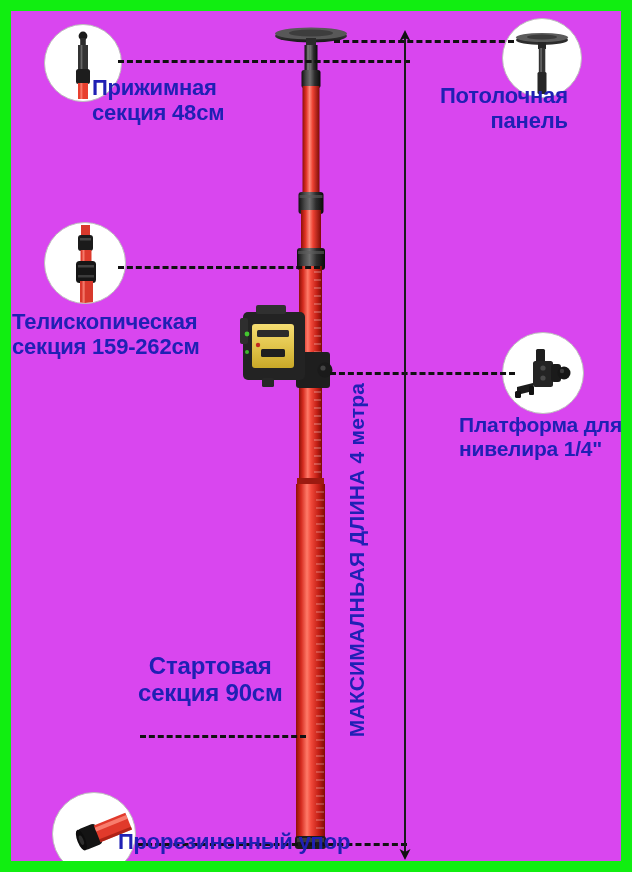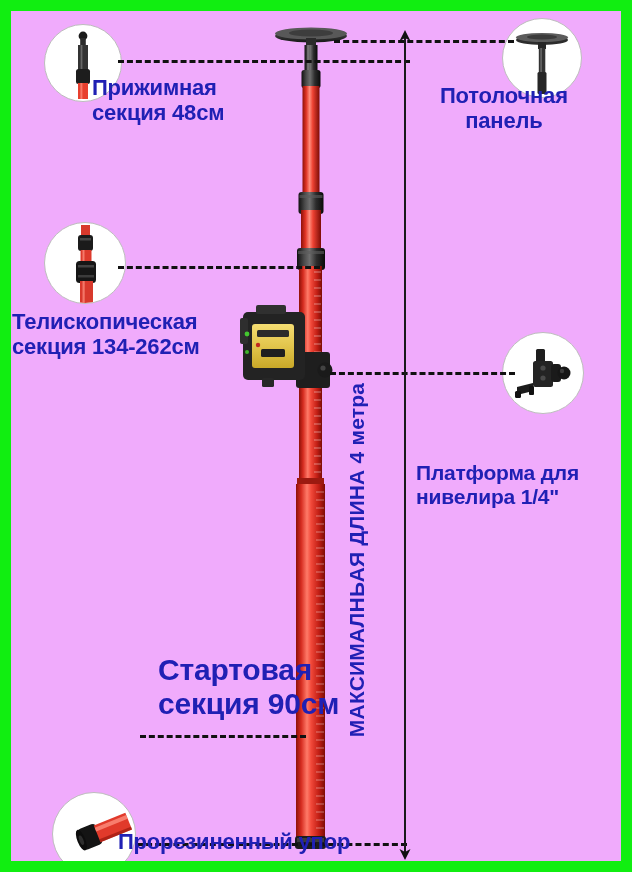--- a/index.html
+++ b/index.html
@@ -5,21 +5,21 @@
   html,body{margin:0;padding:0;}
   body{
     width:632px;height:872px;
     background:#ffffff;
     font-family:"Liberation Sans", sans-serif;
     overflow:hidden;
   }
   #stage{
     position:relative;
     width:632px;height:872px;
-    background:#f0abfc;
+    background:#d946ef;
     box-sizing:border-box;
   }
   
   .frame-edge{position:absolute;background:#11ee11;z-index:60;}
   .frame-top{left:0;top:0;width:632px;height:11px;}
   .frame-bottom{left:0;bottom:0;width:632px;height:11px;}
   .frame-left{left:0;top:0;width:11px;height:872px;}
   .frame-right{right:0;top:0;width:11px;height:872px;}
 
   
@@ -28,24 +28,24 @@
     color:#2020b4;
     font-weight:bold;
     font-family:"Liberation Sans", sans-serif;
     line-height:1.12;
     letter-spacing:-0.2px;
     white-space:pre-line;
     z-index:30;
   }
   .lbl-press{left:92px;top:76px;font-size:22px;text-align:left;}
   .lbl-tele{left:12px;top:310px;font-size:22px;text-align:left;}
-  .lbl-start{left:158px;top:653px;font-size:30px;text-align:left;}
+  .lbl-start{left:138px;top:653px;font-size:24px;text-align:center;}
   .lbl-rubber{left:118px;top:830px;font-size:22px;text-align:center;}
-  .lbl-ceiling{left:440px;top:84px;font-size:22px;text-align:center;}
-  .lbl-platform{left:416px;top:413px;font-size:21px;text-align:left;margin-top:48px;}
+  .lbl-ceiling{left:440px;top:84px;font-size:22px;text-align:right;}
+  .lbl-platform{left:459px;top:413px;font-size:21px;text-align:left;}
 
   .lbl-vertical{
     position:absolute;
     left:345px;top:350px;
     width:420px;
     transform-origin:0 0;
     transform:rotate(-90deg) translate(-420px,0);
     color:#2020b4;
     font-weight:bold;
     font-size:21px;
@@ -349,21 +349,21 @@
       <circle cx="59" cy="38" r="2.2" fill="#444" opacity="0.8"></circle>
       <path d="M30 50 L30 58 L14 62 L14 54 Z" fill="#1c1c1c"></path>
       <rect x="12" y="58" width="6" height="7" rx="1.5" fill="#111"></rect>
       <rect x="26" y="53" width="5" height="9" rx="1" fill="#111"></rect>
     </svg>
   </div>
 
   <div class="label lbl-press">Прижимная
 секция 48см</div>
   <div class="label lbl-tele">Телископическая
-секция 134-262см</div>
+секция 159-262см</div>
   <div class="label lbl-start">Стартовая
 секция 90см</div>
   <div class="label lbl-rubber">Прорезиненный упор</div>
   <div class="label lbl-ceiling">Потолочная
 панель</div>
   <div class="label lbl-platform">Платформа для
 нивелира 1/4"</div>
 
   <div class="lbl-vertical">МАКСИМАЛНЬАЯ ДЛИНА 4 метра</div>
 

